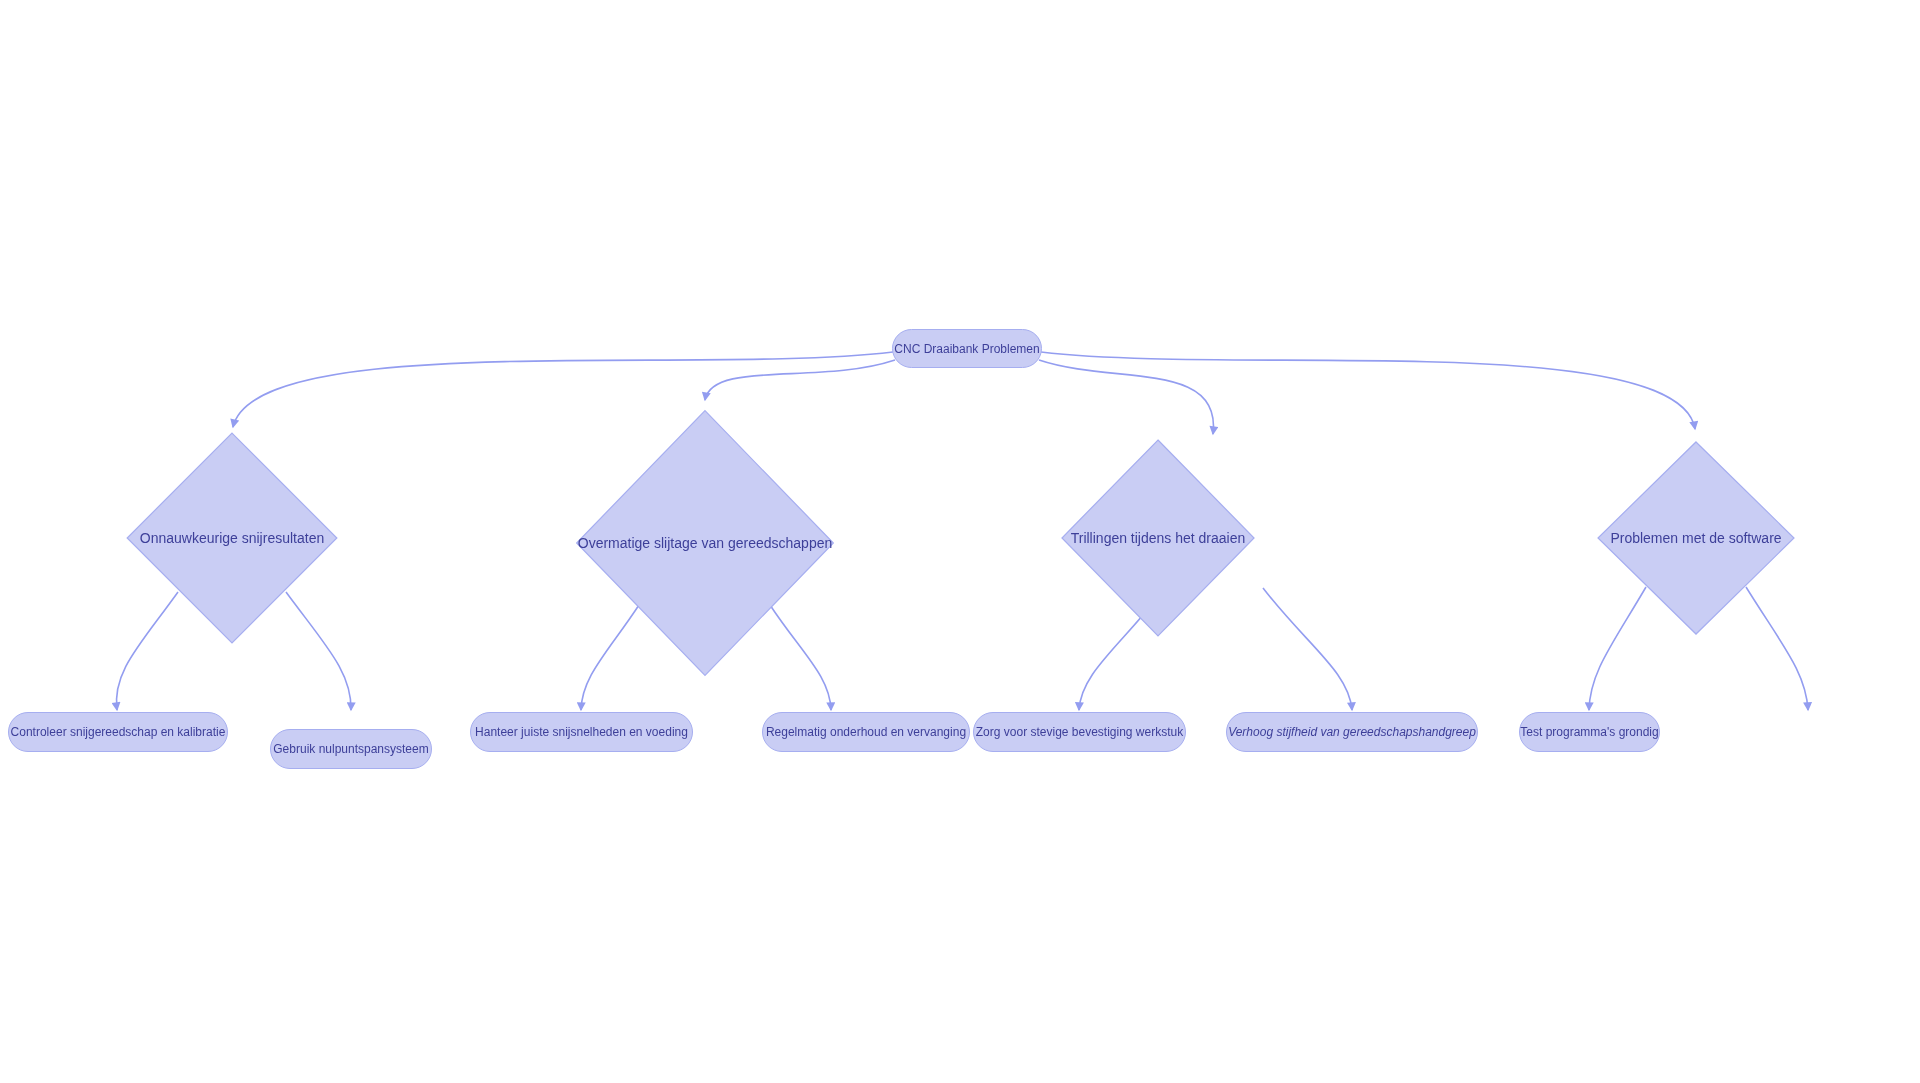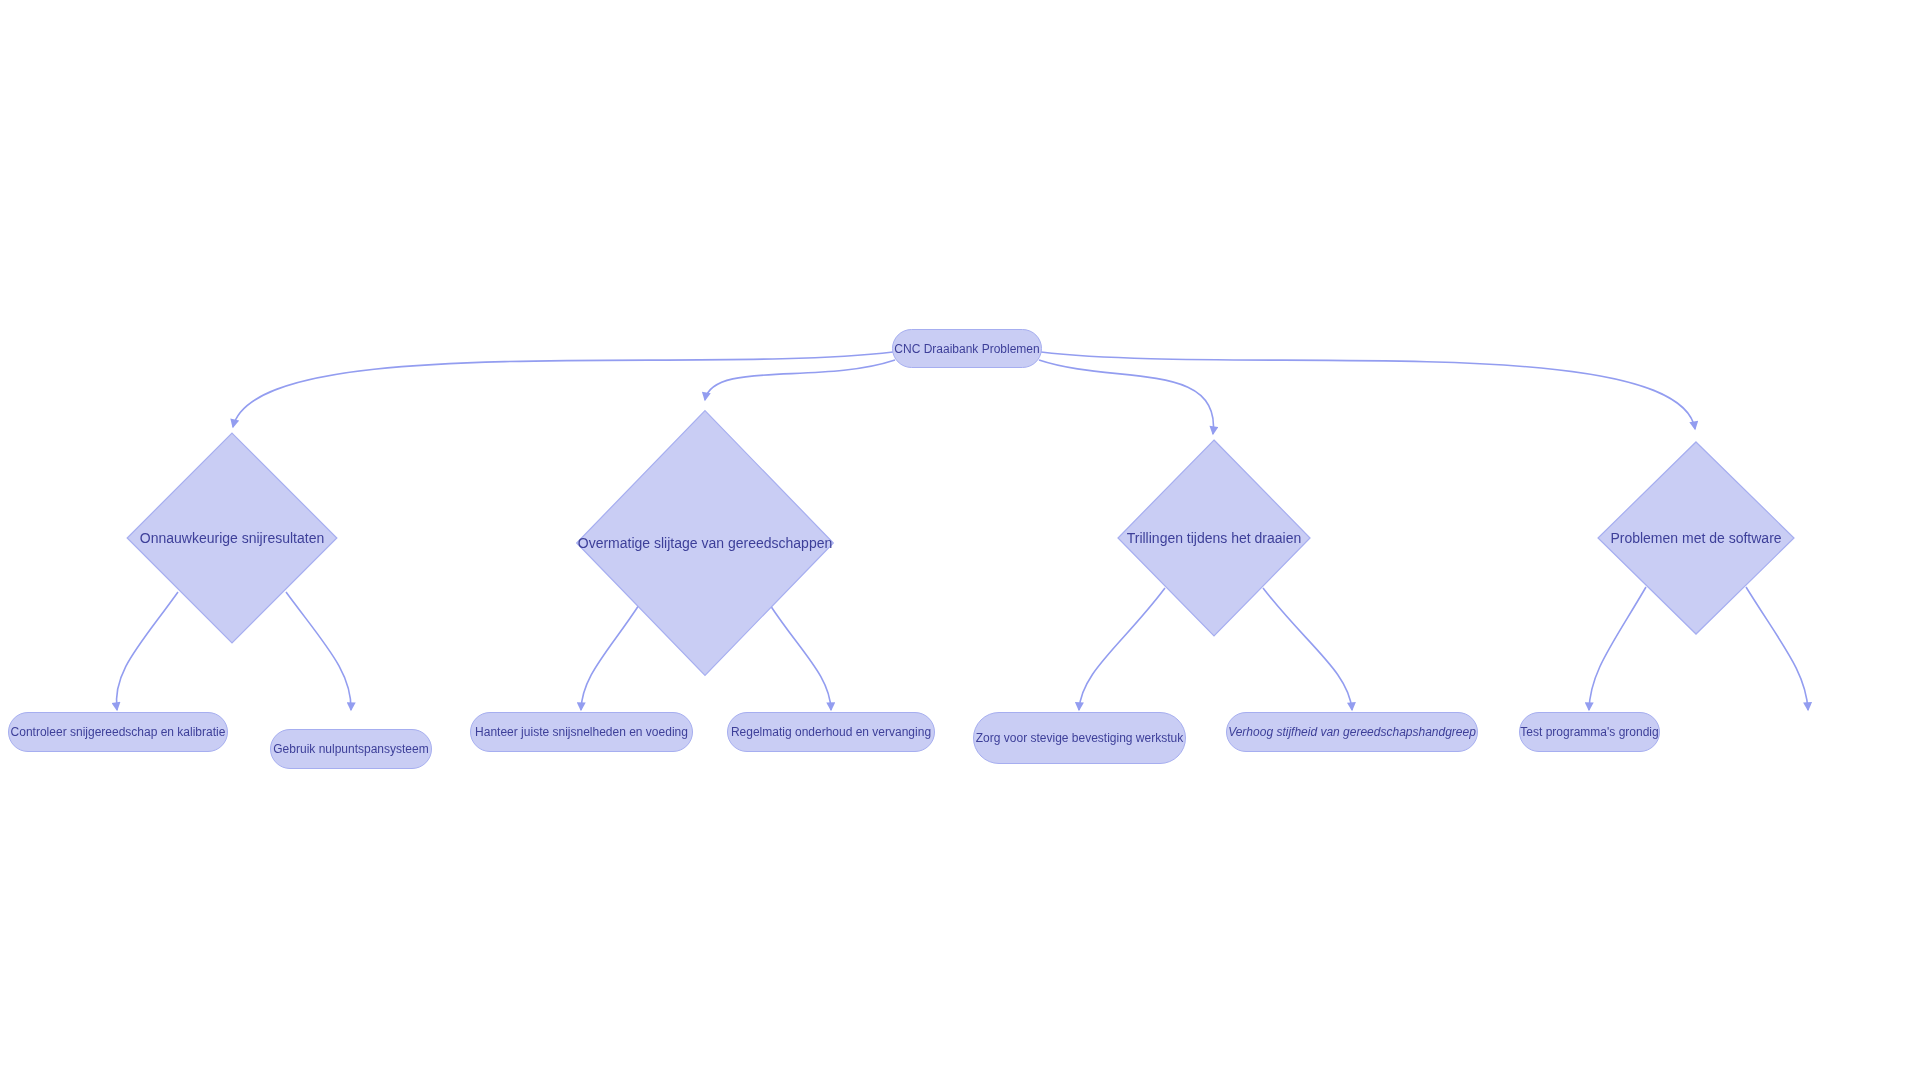--- a/index.html
+++ b/index.html
@@ -103,21 +103,21 @@
     <span class="dlabel">Onnauwkeurige snijresultaten</span>
   </div>
 
   <div class="diamond" style="left:574px; top:408px; width:262px; height:270px;">
     <svg viewBox="0 0 100 100" preserveAspectRatio="none">
         <polygon points="50,1 99,50 50,99 1,50"></polygon>
       </svg>
     <span class="dlabel">Overmatige slijtage van gereedschappen</span>
   </div>
 
-  <div class="diamond" style="left:1116px; top:438px; width:196px; height:200px;">
+  <div class="diamond" style="left:1060px; top:438px; width:196px; height:200px;">
     <svg viewBox="0 0 100 100" preserveAspectRatio="none">
         <polygon points="50,1 99,50 50,99 1,50"></polygon>
       </svg>
     <span class="dlabel">Trillingen tijdens het draaien</span>
   </div>
 
   <div class="diamond" style="left:1596px; top:440px; width:200px; height:196px;">
     <svg viewBox="0 0 100 100" preserveAspectRatio="none">
         <polygon points="50,1 99,50 50,99 1,50"></polygon>
       </svg>
@@ -129,25 +129,25 @@
   </div>
 
   <div class="pill" style="left:270px; top:729px; width:162px; height:40px;">
     <span>Gebruik nulpuntspansysteem</span>
   </div>
 
   <div class="pill" style="left:470px; top:712px; width:223px; height:40px;">
     <span>Hanteer juiste snijsnelheden en voeding</span>
   </div>
 
-  <div class="pill" style="left:727px; top:712px; width:208px; height:40px;">
+  <div class="pill" style="left:762px; top:712px; width:208px; height:40px;">
     <span>Regelmatig onderhoud en vervanging</span>
   </div>
 
-  <div class="pill" style="left:973px; top:712px; width:213px; height:52px;">
+  <div class="pill" style="left:973px; top:712px; width:213px; height:40px;">
     <span>Zorg voor stevige bevestiging werkstuk</span>
   </div>
 
   <div class="pill" style="left:1226px; top:712px; width:252px; height:40px;font-style:italic;">
     <span>Verhoog stijfheid van gereedschapshandgreep</span>
   </div>
 
   <div class="pill" style="left:1519px; top:712px; width:141px; height:40px;">
     <span>Test programma's grondig</span>
   </div>

